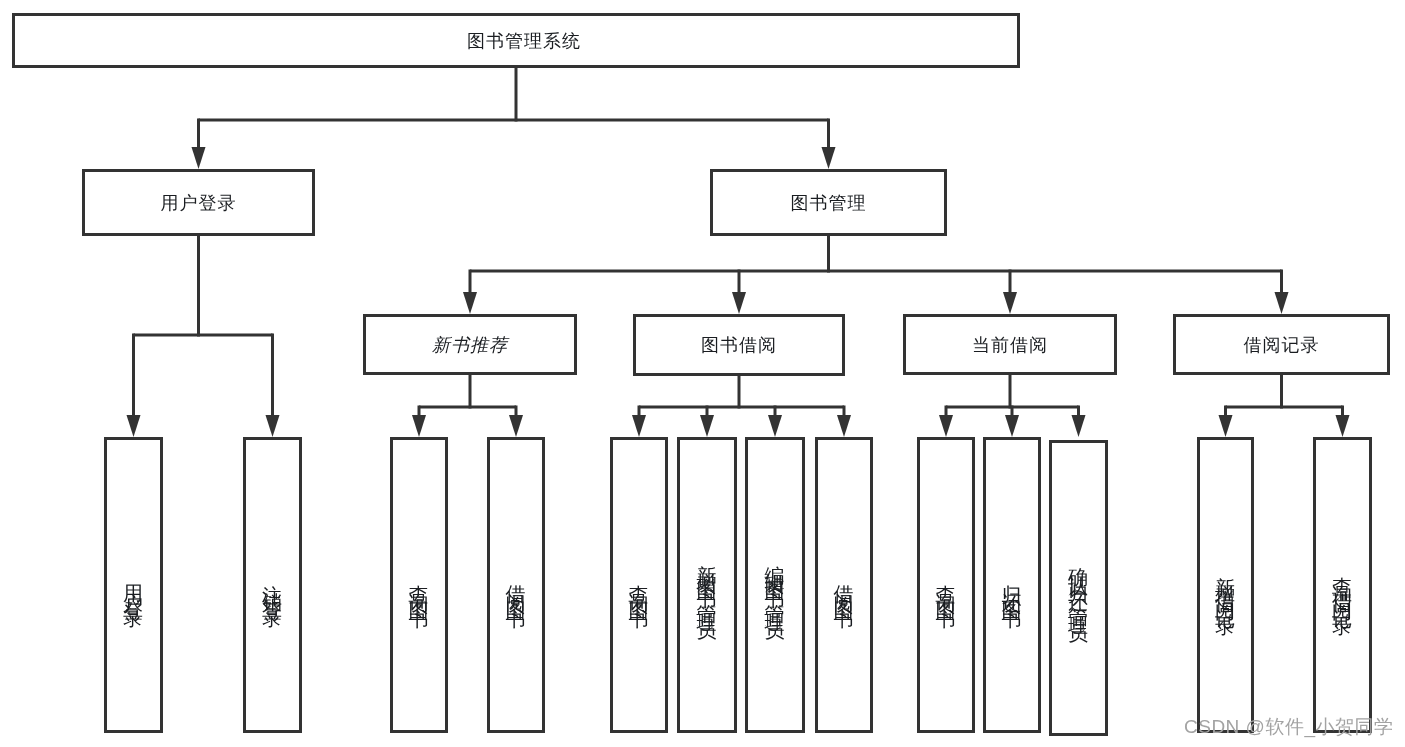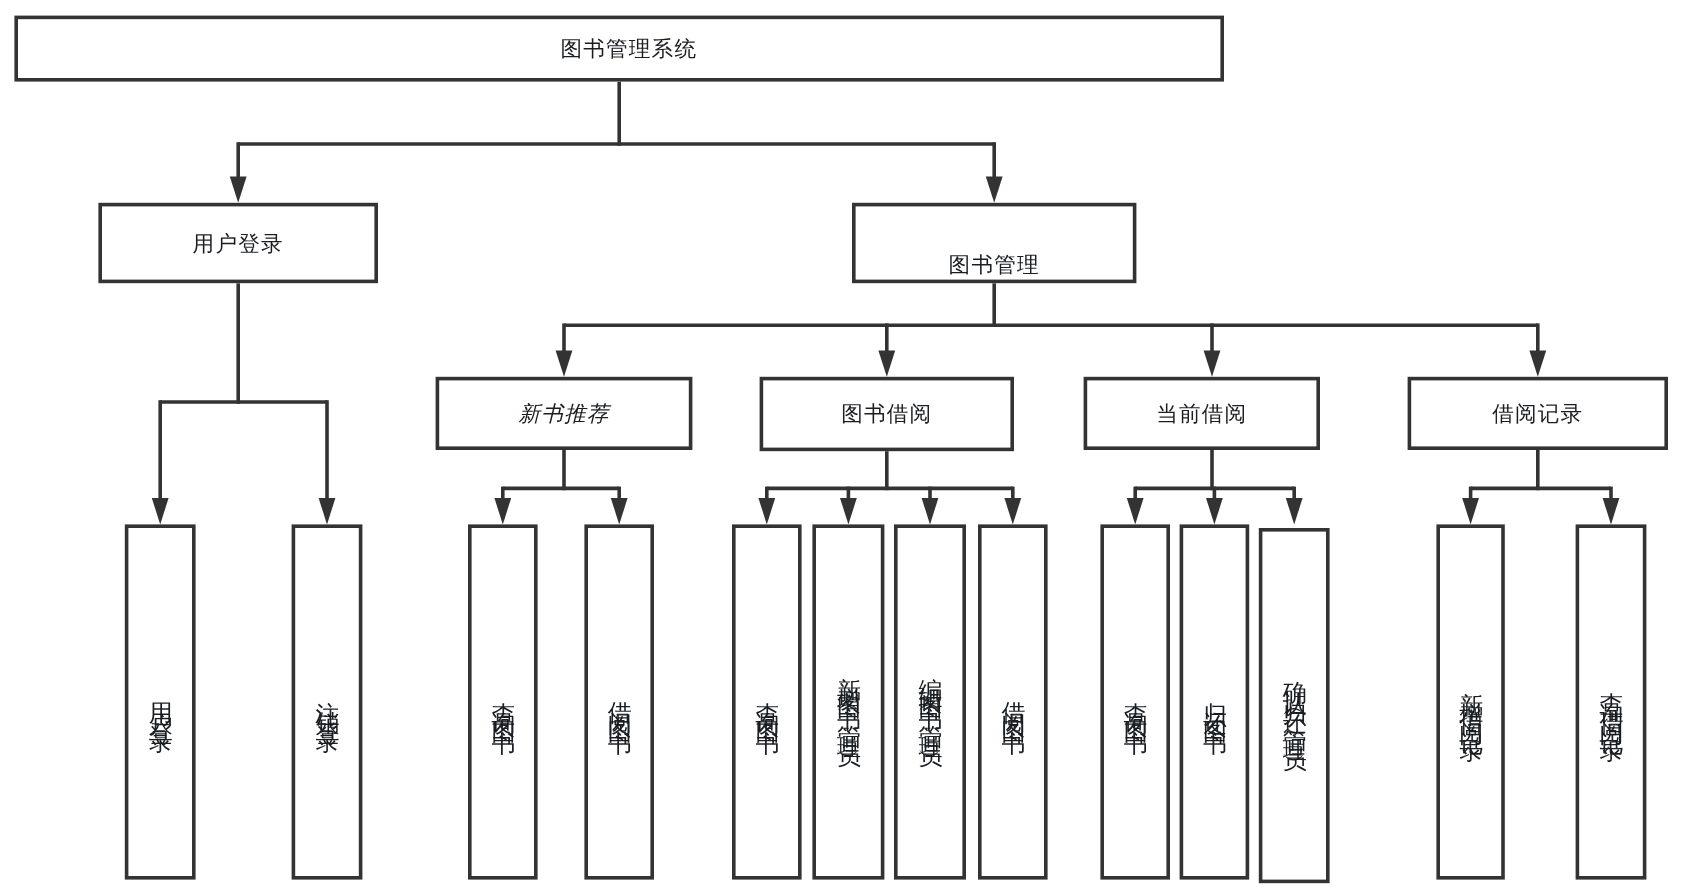--- a/index.html
+++ b/index.html
@@ -129,31 +129,31 @@
     <polygon points="1335.5,415 1349.5,415 1342.5,437"></polygon>
   </svg>
 
   <div class="node node-h" style="left:12px; top:13px; width:1008px; height:55px;padding-left:16px;">
     <span class="label">图书管理系统</span>
   </div>
 
   <div class="node node-h" style="left:82px; top:169px; width:233px; height:67px;">
     <span class="label">用户登录</span>
   </div>
-  <div class="node node-h" style="left:710px; top:169px; width:237px; height:67px;align-items:flex-end;">
+  <div class="node node-h" style="left:710px; top:169px; width:237px; height:67px;">
     <span class="label">图书管理</span>
   </div>
 
   <div class="node node-h" style="left:363px; top:314px; width:214px; height:61px;font-style:italic;">
     <span class="label">新书推荐</span>
   </div>
   <div class="node node-h" style="left:633px; top:314px; width:212px; height:62px;">
     <span class="label">图书借阅</span>
   </div>
-  <div class="node node-h" style="left:903px; top:314px; width:197px; height:61px;">
+  <div class="node node-h" style="left:903px; top:314px; width:214px; height:61px;">
     <span class="label">当前借阅</span>
   </div>
   <div class="node node-h" style="left:1173px; top:314px; width:217px; height:61px;">
     <span class="label">借阅记录</span>
   </div>
 
   <div class="node node-v" style="left:104px; top:437px; width:59px; height:296px;">
     <span class="label">用户登录</span>
   </div>
   <div class="node node-v" style="left:243px; top:437px; width:59px; height:296px;">
@@ -190,14 +190,15 @@
     <span class="label">确认归还（管理员）</span>
   </div>
 
   <div class="node node-v" style="left:1197px; top:437px; width:57px; height:296px;">
     <span class="label">新增借阅记录</span>
   </div>
   <div class="node node-v" style="left:1313px; top:437px; width:59px; height:296px;">
     <span class="label">查询借阅记录</span>
   </div>
 
+  <div id="watermark">CSDN @软件_小贺同学</div>
 
 </div>
 
 </body></html>

